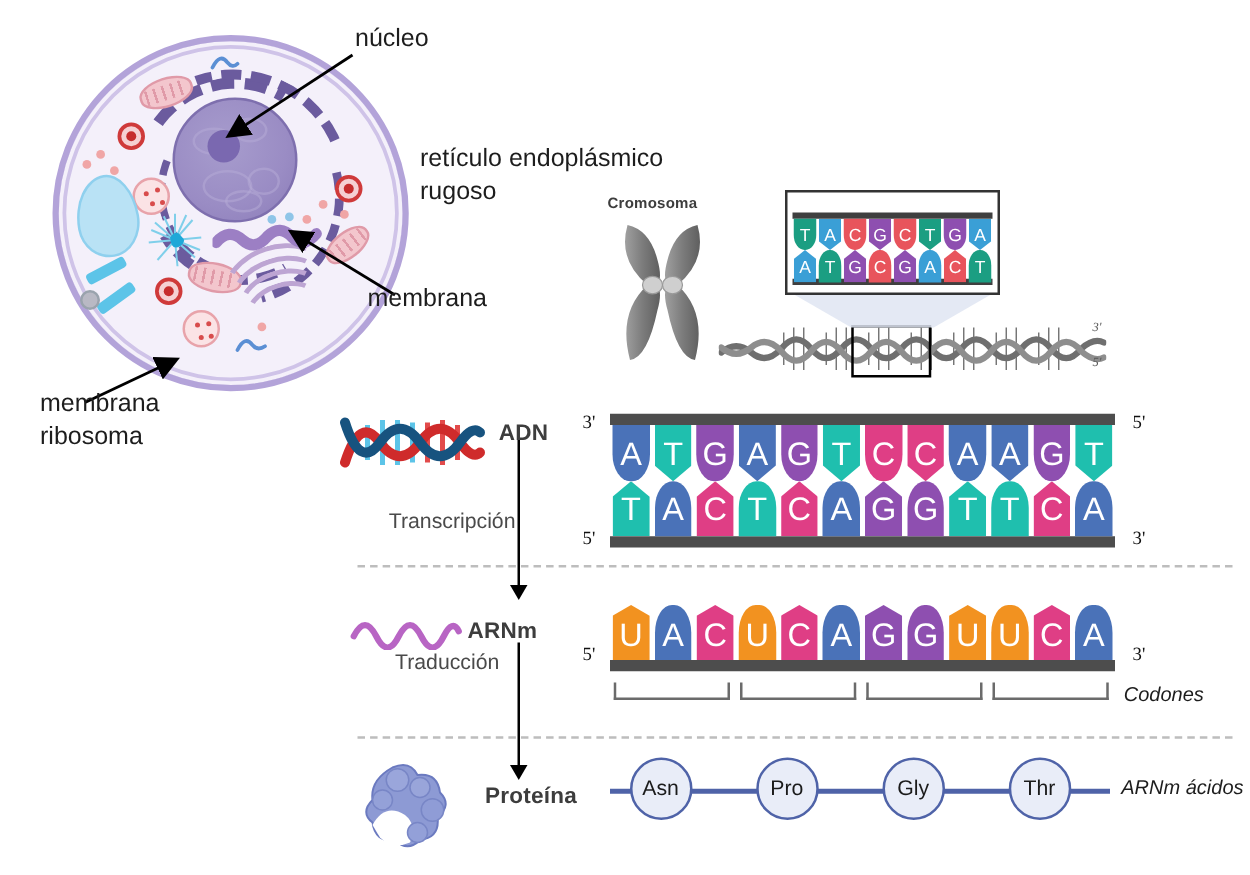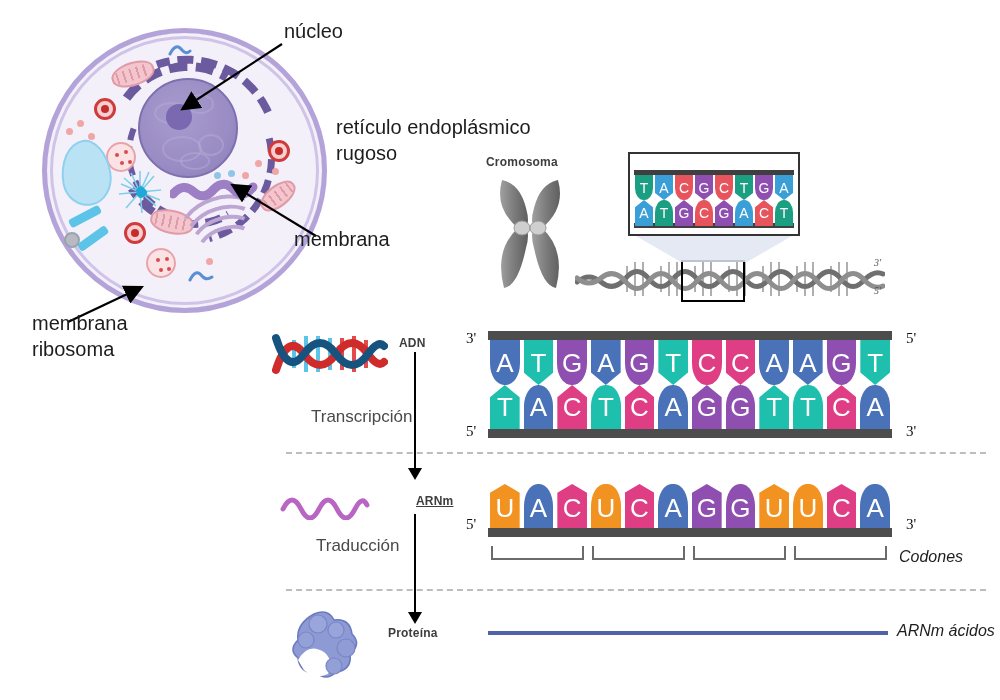--- a/index.html
+++ b/index.html
@@ -23,21 +23,21 @@
     color: #1d1d1d;
     font-size: 20px;
     line-height: 26px;
     white-space: pre-line;
     font-family: "Liberation Sans", sans-serif;
   }
   .lbl-sm { font-size: 17px; color: #4a4a4a; }
   .stage-name {
     position: absolute;
     font-weight: bold;
-    font-size: 12px;
+    font-size: 18px;
     color: #3d3d3d;
     letter-spacing: .2px;
   }
   .italic-note {
     position: absolute;
     font-style: italic;
     font-size: 16px;
     color: #1d1d1d;
   }
   .prime {
@@ -413,21 +413,21 @@
       <path d="M4 12 Q16 50 32 28 Q48 6 64 28 Q80 50 96 28 Q106 14 112 20" fill="none" stroke="#17537f" stroke-width="8" stroke-linecap="round"></path>
     </svg>
   </div>
   <div class="stage-name" style="left:399px; top:336px;">ADN</div>
 
   <div class="abs" style="left:280px;top:490px;">
     <svg width="108" height="30" viewBox="0 0 108 30">
       <path d="M3 19 q9 -18 18 0 q9 18 18 0 q9 -18 18 0 q9 18 18 0 q7 -14 12 -4" fill="none" stroke="#b865c4" stroke-width="5" stroke-linecap="round"></path>
     </svg>
   </div>
-  <div class="stage-name" style="left:416px; top:494px;text-decoration:underline;">ARNm</div>
+  <div class="stage-name" style="left:374px; top:494px;">ARNm</div>
 
   <div class="abs" style="left:288px;top:608px;">
     <svg width="76" height="76" viewBox="0 0 76 76">
       <path d="M26 6 q14 -6 20 6 q16 -2 18 14 q10 10 -2 20 q2 16 -14 18 q-10 10 -20 0
                q-16 2 -18 -14 q-10 -8 0 -18 q-2 -16 16 -26z" fill="#8d9ad4" stroke="#6b7ac0" stroke-width="1.6"></path>
       <path d="M10 52 q10 -18 26 -8 q10 8 4 22 q-14 6 -24 -4z" fill="#ffffff"></path>
       <circle cx="30" cy="16" r="9" fill="#9aa6db" stroke="#7886c6" stroke-width="1.2"></circle>
       <circle cx="48" cy="22" r="8" fill="#99a5da" stroke="#7886c6" stroke-width="1.2"></circle>
       <circle cx="58" cy="40" r="9" fill="#8f9cd6" stroke="#7886c6" stroke-width="1.2"></circle>
       <circle cx="46" cy="58" r="8" fill="#93a0d8" stroke="#7886c6" stroke-width="1.2"></circle>
@@ -435,21 +435,21 @@
     </svg>
   </div>
   <div class="stage-name" style="left:388px; top:626px;">Proteína</div>
 
   <div class="flow-line" style="left:414px; top:352px; height:118px;"></div>
   <div class="flow-head" style="left:408px; top:468px;"></div>
   <div class="lbl-sm" style="position:absolute; left:311px; top:407px;">Transcripción</div>
 
   <div class="flow-line" style="left:414px; top:514px; height:100px;"></div>
   <div class="flow-head" style="left:408px; top:612px;"></div>
-  <div class="lbl-sm" style="position:absolute; left:316px; top:536px;">Traducción</div>
+  <div class="lbl-sm" style="position:absolute; left:316px; top:520px;">Traducción</div>
 
   <div class="divider" style="left:286px; top:452px; width:700px;"></div>
   <div class="divider" style="left:286px; top:589px; width:700px;"></div>
 
   <div class="prime" style="left:466px; top:330px;">3'</div>
   <div class="prime" style="left:466px; top:423px;">5'</div>
   <div class="prime" style="left:906px; top:330px;">5'</div>
   <div class="prime" style="left:906px; top:423px;">3'</div>
 
   <div class="strand-bar" style="left:488px; top:331px; width:404px; height:9px;"></div>
@@ -575,15 +575,29 @@
 
   <div id="codon-row" style="position:absolute; left:488px; top:546px; width:404px; height:16px;">
       <div class="codon-br" style="left: 3px; width: 93px;"></div>
       <div class="codon-br" style="left: 104px; width: 93px;"></div>
       <div class="codon-br" style="left: 205px; width: 93px;"></div>
       <div class="codon-br" style="left: 306px; width: 93px;"></div>
     </div>
   <div class="italic-note" style="left:899px; top:548px;">Codones</div>
 
   <div class="aa-backbone" style="left:488px; top:631px; width:400px;"></div>
+  <div id="aa-row" style="position:absolute; left:488px; top:606px; width:404px; height:54px;">
+      <div class="aa-circle" style="left: 15.5px; top: 0px; width: 50px; height: 50px;">
+        <span>Asn</span>
+      </div>
+      <div class="aa-circle" style="left: 116.5px; top: 0px; width: 50px; height: 50px;">
+        <span>Pro</span>
+      </div>
+      <div class="aa-circle" style="left: 217.5px; top: 0px; width: 50px; height: 50px;">
+        <span>Gly</span>
+      </div>
+      <div class="aa-circle" style="left: 318.5px; top: 0px; width: 50px; height: 50px;">
+        <span>Thr</span>
+      </div>
+    </div>
   <div class="italic-note" style="left:897px; top:622px;">ARNm ácidos</div>
 
 </div>
 
 </body></html>

